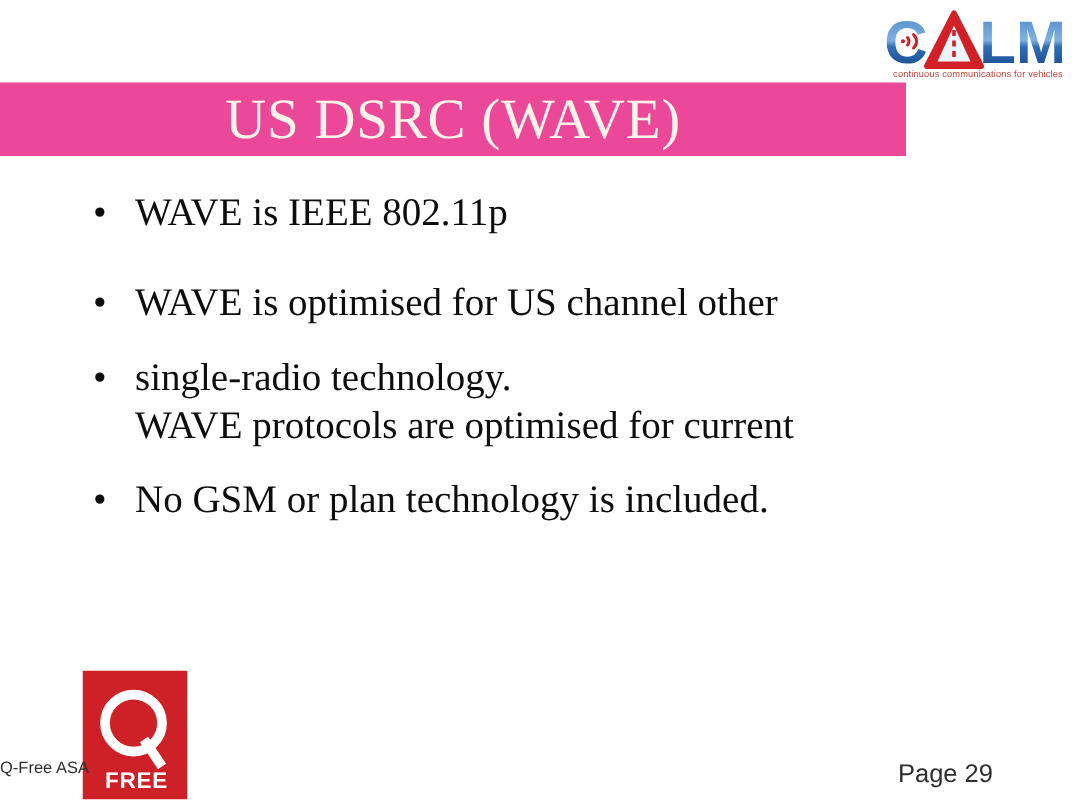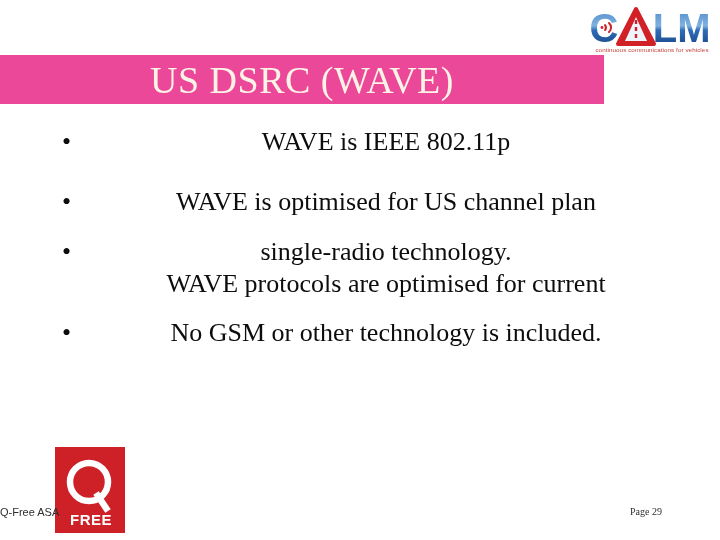--- a/index.html
+++ b/index.html
@@ -20,40 +20,40 @@
 
   
   .calm-logo{position:absolute;right:4px;top:3px;width:128px;height:50px;}
 
   
   .bullets{position:absolute;left:62px;top:126px;width:620px;color:#0d0d0d;}
   .para{display:flex;align-items:flex-start;}
   .para .marker{
     width:28px;flex:0 0 28px;font-size:26px;line-height:32px;color:#0d0d0d;
   }
-  .para .lines{flex:1;text-align:center;}
+  .para .lines{flex:1;}
   .para .line{
     font-size:26px;line-height:32px;white-space:pre-wrap;
     font-family:"Liberation Serif",serif;
   }
   .para.p1{margin-bottom:28px;}
   .para.p2{margin-bottom:18px;}
   .para.p3{margin-bottom:17px;}
 
   
   .qfree-logo{position:absolute;left:55px;top:447px;width:70px;height:86px;}
 
   
   .footer-company{
     position:absolute;left:0;top:506px;width:720px;text-align:left;
     font-family:"Liberation Sans",sans-serif;font-size:11px;color:#2e2e2e;
   }
   .footer-page{
     position:absolute;right:58px;top:506px;
-    font-family:Liberation Serif, serif;font-size:10px;color:#2e2e2e;
+    font-family:Liberation Sans, sans-serif;font-size:17px;color:#2e2e2e;
   }
 </style>
 </head>
 <body>
 
 <div class="slide">
 
   <svg class="calm-logo" viewBox="0 0 128 50" xmlns="http://www.w3.org/2000/svg">
     <defs>
       <linearGradient id="calmBlue" x1="0" y1="0" x2="0" y2="1">
@@ -94,36 +94,36 @@
     <div class="para p1">
       <span class="marker">•</span>
       <div class="lines">
         <div class="line">WAVE is IEEE 802.11p</div>
       </div>
     </div>
 
     <div class="para p2">
       <span class="marker">•</span>
       <div class="lines">
-        <div class="line">WAVE is optimised for US channel plan</div>
+        <div class="line">WAVE is optimised for US channel other</div>
       </div>
     </div>
 
     <div class="para p3">
       <span class="marker">•</span>
       <div class="lines">
         <div class="line">single-radio technology.</div>
         <div class="line">WAVE protocols are optimised for current</div>
       </div>
     </div>
 
     <div class="para p4">
       <span class="marker">•</span>
       <div class="lines">
-        <div class="line">No GSM or other technology is included.</div>
+        <div class="line">No GSM or plan technology is included.</div>
       </div>
     </div>
 
   </div>
 
   <svg class="qfree-logo" viewBox="0 0 70 86" xmlns="http://www.w3.org/2000/svg">
     <rect x="0" y="0" width="70" height="86" fill="#ce2027"></rect>
     <g stroke="#ffffff" fill="none">
       <circle cx="34" cy="35" r="19" stroke-width="6.5"></circle>
       <line x1="41" y1="46" x2="53" y2="64" stroke-width="6.5"></line>

